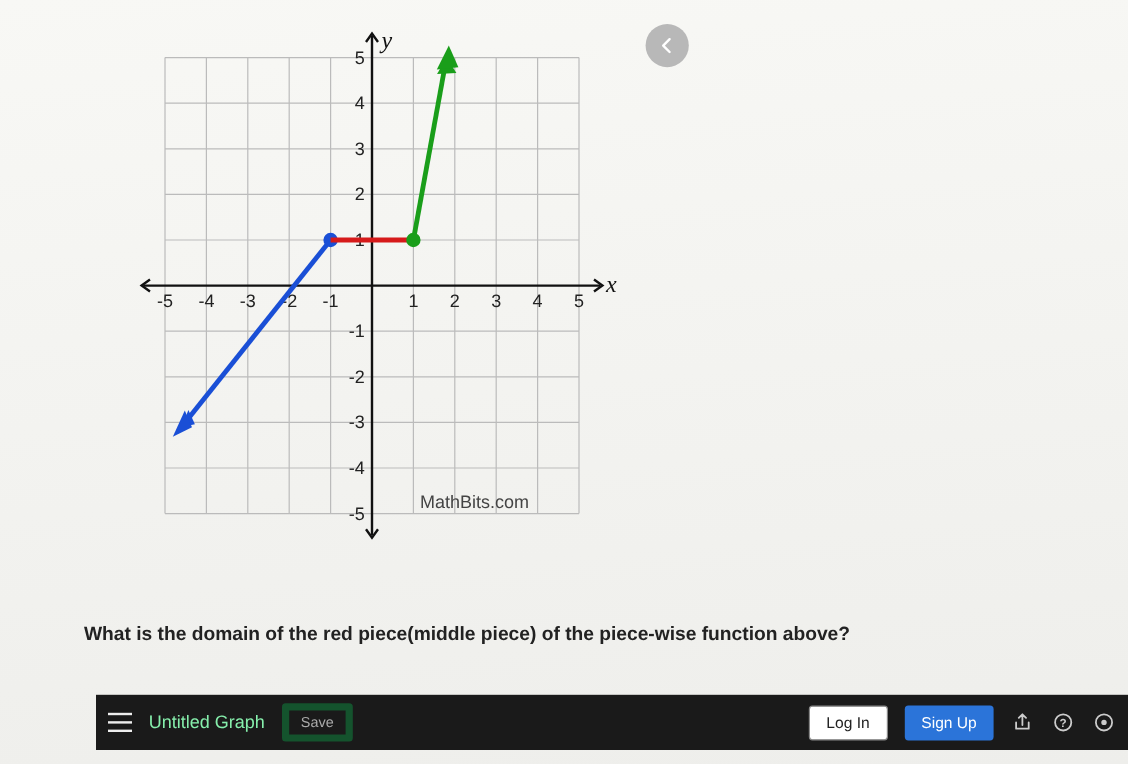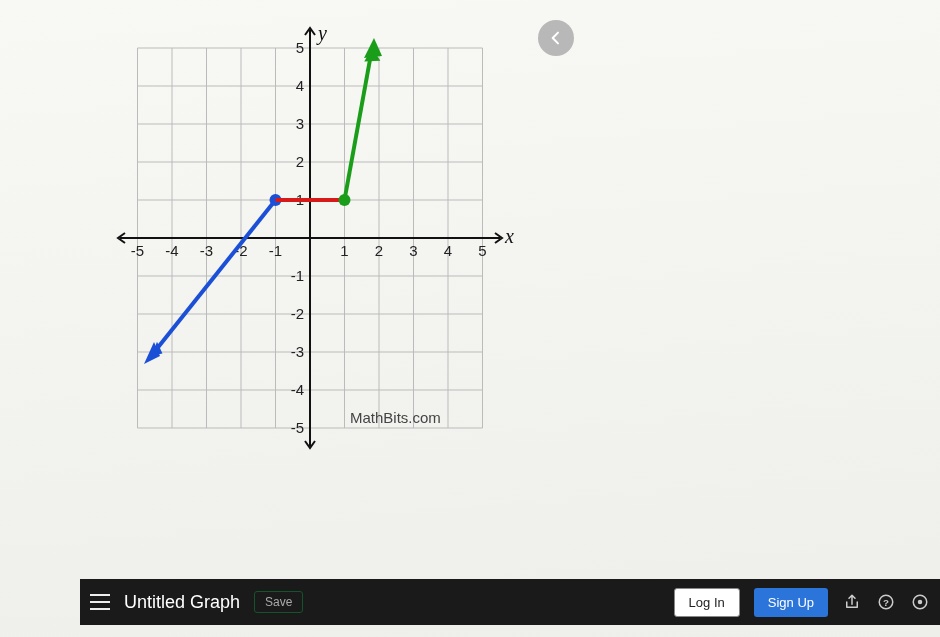--- a/index.html
+++ b/index.html
@@ -54,23 +54,23 @@
     height: 46px;
     background: #1a1a1a;
     display: flex;
     align-items: center;
     color: #eee;
     padding: 0 10px;
     gap: 14px;
   }
   .hamburger { width: 20px; height: 16px; display:flex; flex-direction:column; justify-content:space-between; cursor:pointer;}
   .hamburger span { display:block; height:2px; background:#eee; width:100%; }
-  .title { font-size: 18px; color:#ffffff; }
+  .title { font-size: 15px; color:#86efac; }
   .save-btn {
-    border: 1px solid #14532d;
+    border: 6px solid #14532d;
     color: #aaa;
     font-size: 12px;
     padding: 3px 10px;
     border-radius: 3px;
     background: transparent;
     cursor: pointer;
   }
   .spacer { flex: 1; }
   .login-btn {
     background: #fff;
@@ -193,20 +193,21 @@
         <line x1="244.5" y1="182" x2="272.1" y2="30" stroke="#1a9e1a" stroke-width="4"></line>
         <circle cx="244.5" cy="182" r="6" fill="#1a9e1a"></circle>
         <polygon points="272.1,30 262,42 278,44" fill="#1a9e1a" transform="rotate(-10 272.1 30)"></polygon>
         <polygon points="274,20 264,40 282,38" fill="#1a9e1a"></polygon>
       </g>
 
       <text class="watermark" x="250" y="405">MathBits.com</text>
     </svg>
   </div>
 
+  <div class="question">What is the domain of the red piece(middle piece) of the piece-wise function above?</div>
 
   <div class="toolbar">
     <div class="hamburger">
       <span></span>
         <span></span>
         <span></span>
     </div>
     <div class="title">Untitled Graph</div>
     <button class="save-btn">Save</button>
     <div class="spacer"></div>

